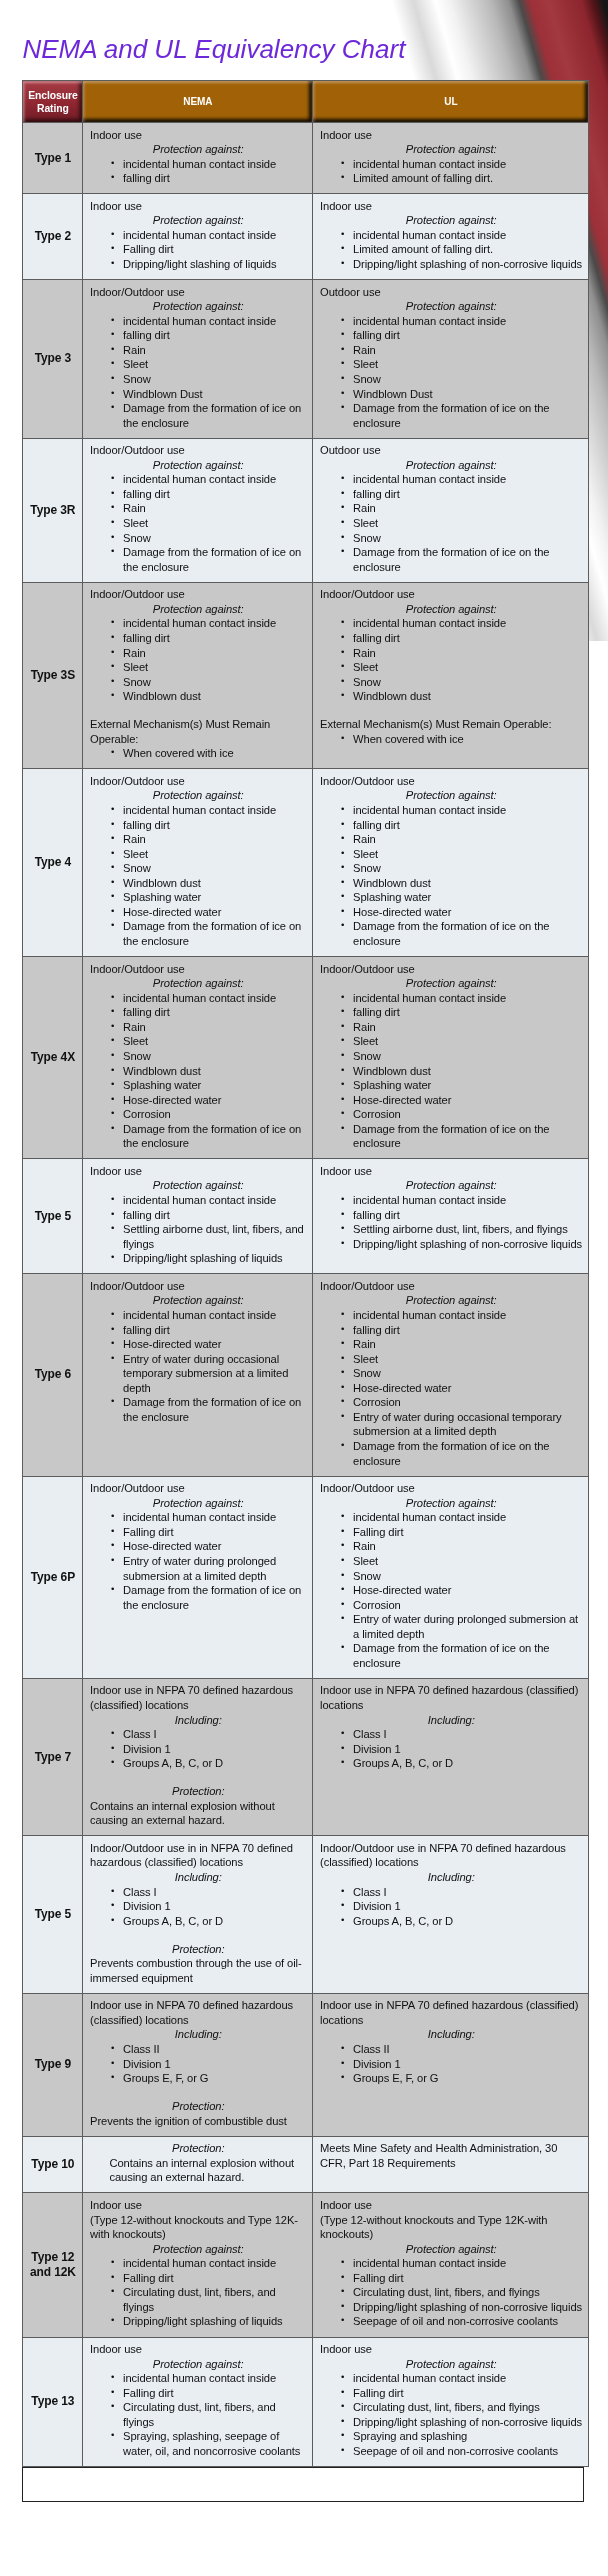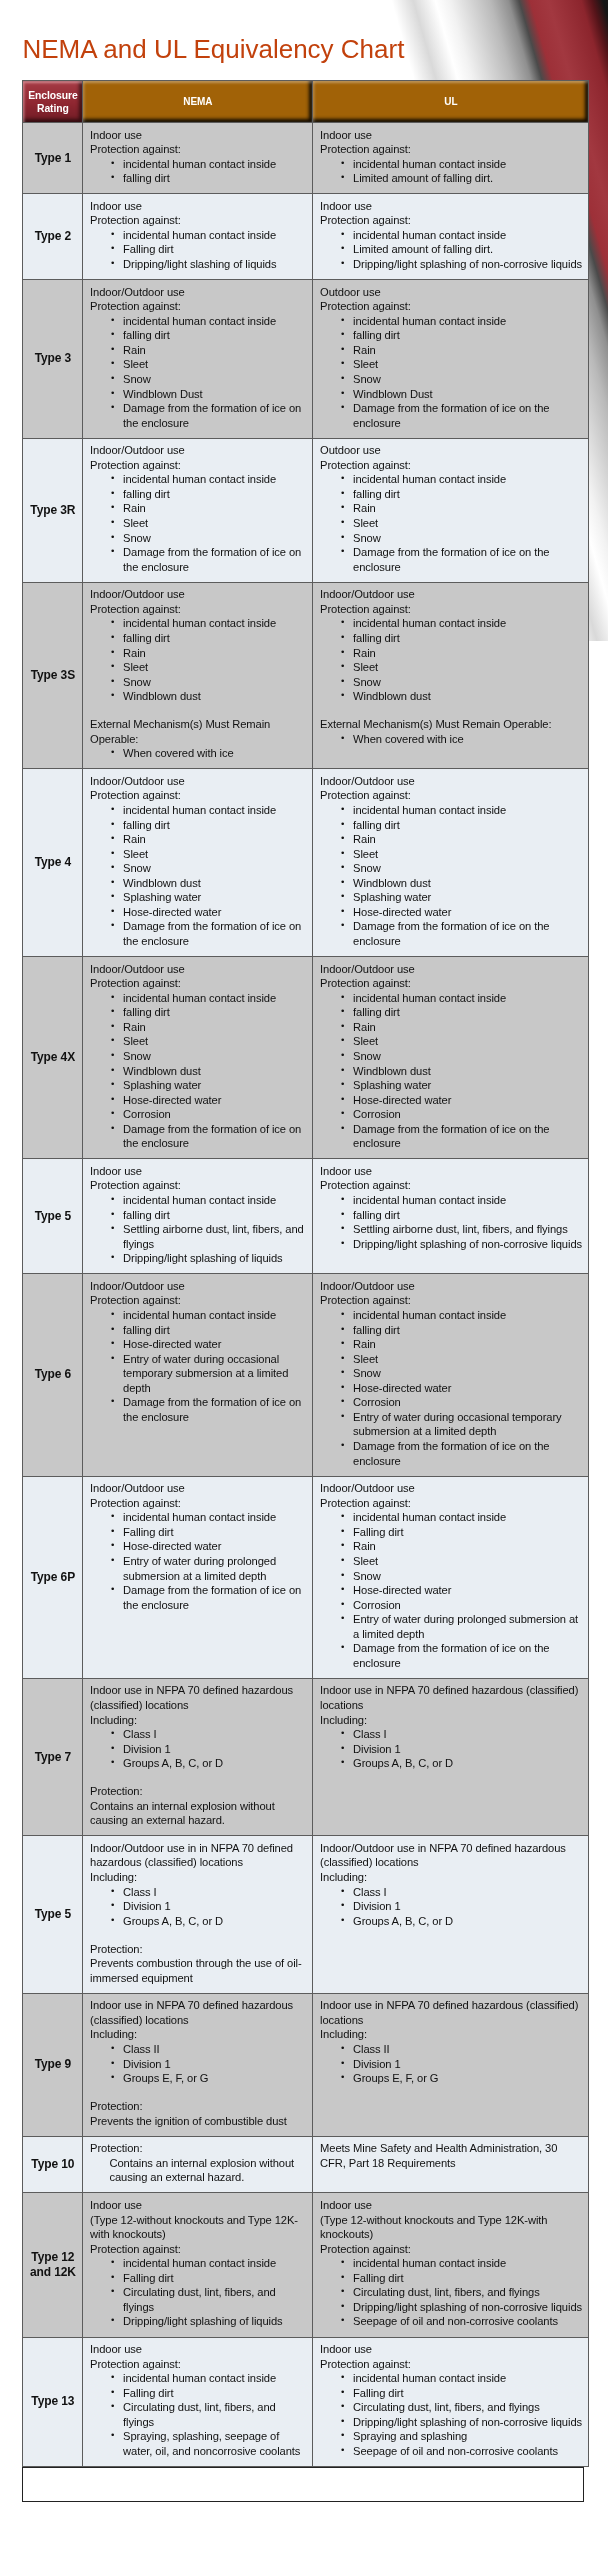--- a/index.html
+++ b/index.html
@@ -15,22 +15,23 @@
     transform:skewX(16deg);transform-origin:0 0;
     background:linear-gradient(90deg,
       #ffffff 0%, #ffffff 19.5%, #d9d9d9 22.5%, #ffffff 25.5%, #f2f2f2 27.5%,
       #b9b9b9 33%, #8f8f8f 35.5%, #4a4a4a 37%,
       #9d3038 38.5%, #a23840 41%, #8c252d 45.5%, #541419 47%,
       #151515 48.5%, #242424 60%, #2b2b2b 100%);
   }
   .content{position:relative;z-index:1;display:flex;flex-direction:column;flex:1;}
   
   .page-title{
-    font-size:26px;font-weight:400;letter-spacing:0;color:#c2410c;
+    font-size:26px;font-weight:400;letter-spacing:0;color:#6d28d9;
     margin:34px 0 15px 22.4px;
+    font-style:italic;
   }
   
   table.chart{
     border-collapse:collapse;margin-left:22.4px;width:565px;table-layout:fixed;
     font-size:11.2px;line-height:1.3;letter-spacing:-0.1px;
   }
   table.chart col.c-type{width:60px;}
   table.chart col.c-nema{width:230px;}
   table.chart col.c-ul{width:276px;}
   table.chart th,table.chart td{border:1.5px solid #5c5c5c;vertical-align:top;}
@@ -47,21 +48,21 @@
     font-size:10.4px;line-height:1.25;
   }
   .row-a{background:#c8c8c8;}
   .row-b{background:#e9eef3;}
   .type-cell{
     font-weight:bold;text-align:center;vertical-align:middle !important;
     font-size:12px;padding:3px;line-height:1.25;margin-top:18px;
   }
   .body-cell{padding:4.5px 6px 7.5px 6.7px;}
   .blk-h{font-weight:normal;}
-  .blk-i{}
+  .blk-i{font-style:italic;text-align:center;}
   .blk-p{}
   .blk-p.ind{padding-left:19.4px;}
   .after-b{margin-top:13.4px;}
   ul.blk-b{margin:0;padding:0 0 0 33px;list-style:none;}
   ul.blk-b li{position:relative;}
   ul.blk-b li::before{content:"\2022";position:absolute;left:-12px;top:0px;font-size:9.7px;}
   
   .hazard{
     margin-left:22.4px;width:562px;border:1.5px solid #222;background:#fff;
     padding:18px 19.4px 15px 19.4px;box-sizing:border-box;font-size:11.6px;line-height:1.45;

